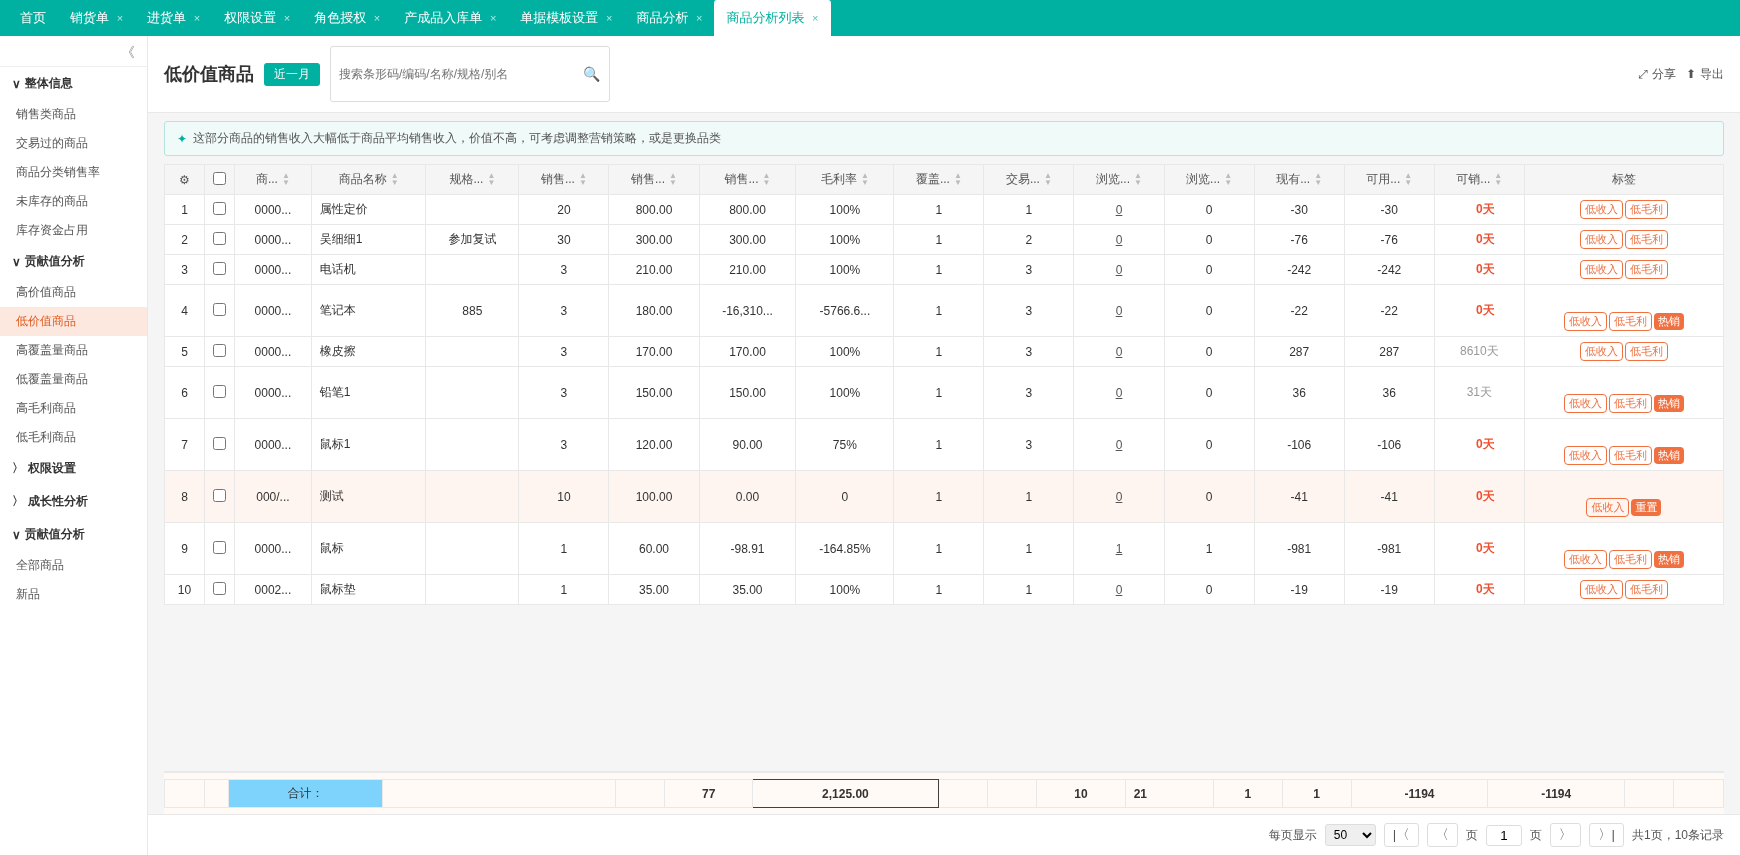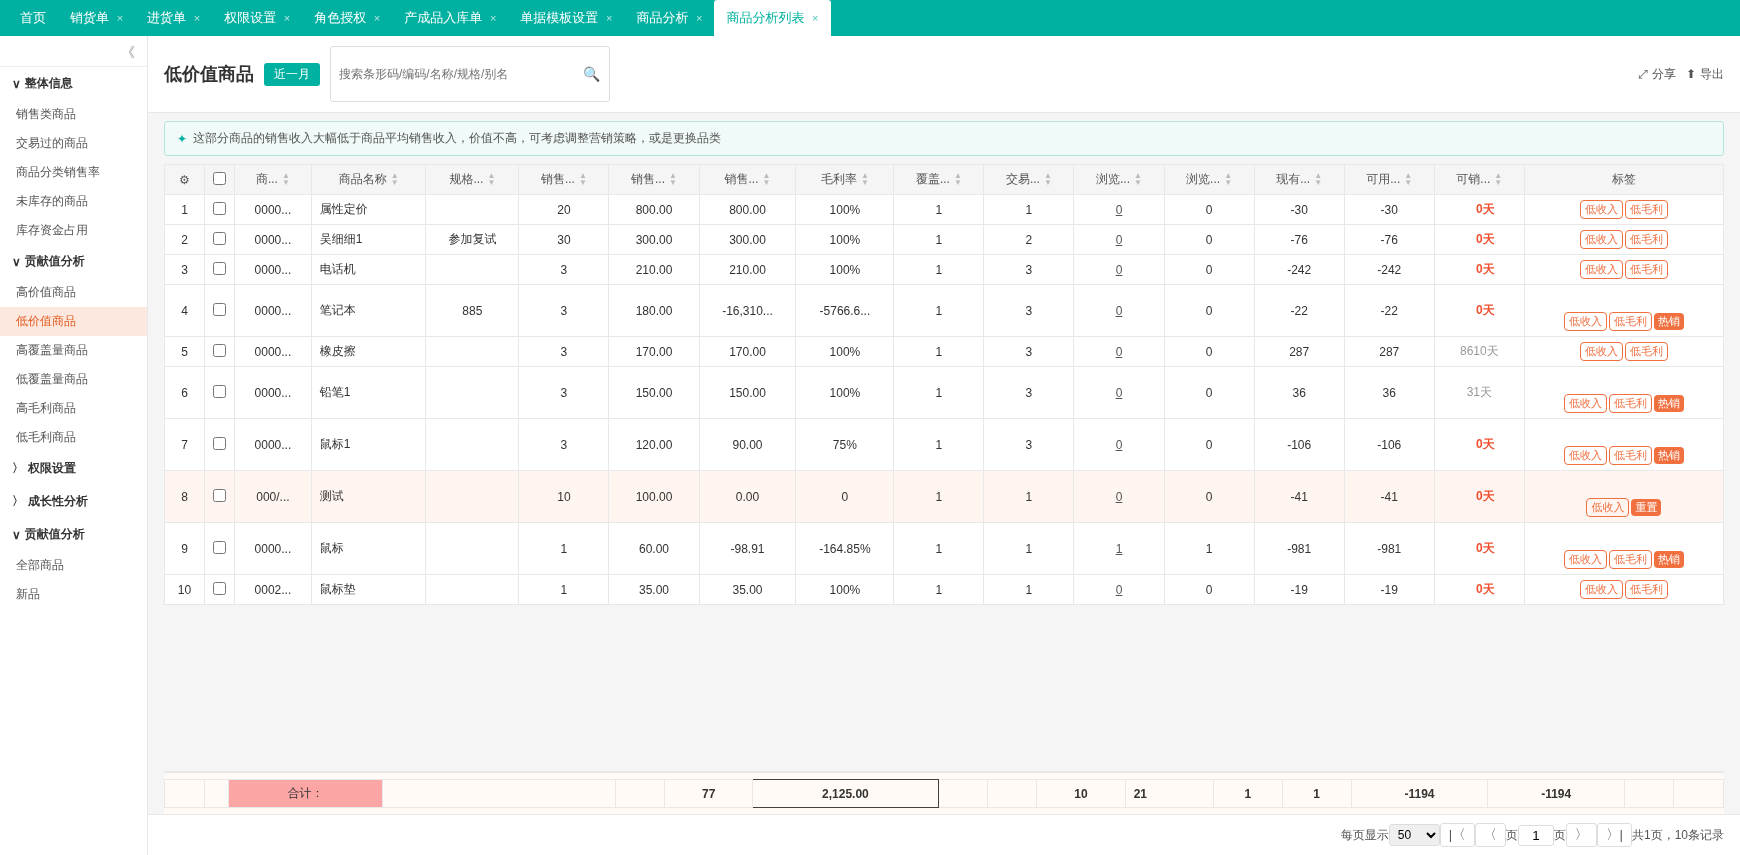--- a/index.html
+++ b/index.html
@@ -49,21 +49,21 @@
     
     .tag { display: inline-block; padding: 1px 4px; border-radius: 4px; font-size: 11px; margin: 0 1px; }
     .tag-red-outline { border: 1px solid #f07040; color: #f07040; }
     .tag-orange-fill { background: #f07040; color: #fff; margin-top: 23px; }
     .underline-link { text-decoration: underline; color: #555; cursor: pointer; }
     
     .days-red { color: #f05030; font-weight: bold; margin-left: 12px; }
     .days-normal { color: #999; }
     
     
-    .pagination-bar { background: #fff; border-top: 1px solid #e8e8e8; padding: 8px 16px; display: flex; align-items: center; justify-content: flex-end; gap: 0; font-size: 12px; color: #555; }
+    .pagination-bar { background: #fff; border-top: 1px solid #e8e8e8; padding: 8px 16px; display: flex; align-items: center; justify-content: flex-end; gap: 8px; font-size: 12px; color: #555; }
     .page-size-select { border: 1px solid #ddd; padding: 2px 4px; border-radius: 3px; font-size: 12px; }
     .page-nav-btn { border: 1px solid #ddd; background: #fff; padding: 2px 8px; cursor: pointer; border-radius: 3px; color: #555; }
     .page-input { border: 1px solid #ddd; width: 36px; text-align: center; padding: 2px 4px; border-radius: 3px; }
     
     
     .table-area::-webkit-scrollbar { width: 6px; height: 6px; }
     .table-area::-webkit-scrollbar-thumb { background: #ccc; border-radius: 3px; }
     
     .sidebar-collapse-btn { cursor: pointer; color: #888; font-size: 14px; padding: 0 4px; }
     
@@ -463,21 +463,21 @@
           </tbody>
       </table>
     </div>
 
     <div style="background:#fffaf5;border-top:2px solid #e8e8e8;padding:6px 0;margin:0 16px;">
       <table style="width:100%;border-collapse:collapse;font-size:12px;">
         <tbody>
             <tr>
           <td style="width:40px;border:1px solid #e8e8e8;padding:5px 8px;text-align:center;background:#fffaf5;"></td>
           <td style="width:24px;border:1px solid #e8e8e8;padding:5px 8px;text-align:center;background:#fffaf5;"></td>
-          <td style="border:1px solid #e8e8e8;padding:5px 8px;text-align:center;background:#fca5a5;">合计：</td>
+          <td style="border:1px solid #e8e8e8;padding:5px 8px;text-align:center;background:#7dd3fc;">合计：</td>
           <td style="border:1px solid #e8e8e8;padding:5px 8px;text-align:center;background:#fffaf5;min-width:80px;"></td>
           <td style="border:1px solid #e8e8e8;padding:5px 8px;text-align:center;background:#fffaf5;"></td>
           <td style="border:1px solid #e8e8e8;padding:5px 8px;text-align:center;background:#fffaf5;font-weight:bold;">77</td>
           <td style="border:1px solid #404040;padding:5px 8px;text-align:center;background:#fffaf5;font-weight:bold;">2,125.00</td>
           <td style="border:1px solid #e8e8e8;padding:5px 8px;text-align:center;background:#fffaf5;"></td>
           <td style="border:1px solid #e8e8e8;padding:5px 8px;text-align:center;background:#fffaf5;"></td>
           <td style="border:1px solid #e8e8e8;padding:5px 8px;text-align:center;background:#fffaf5;font-weight:bold;">10</td>
           <td style="border:1px solid #e8e8e8;padding:5px 8px;background:#fffaf5;font-weight:bold;">21</td>
           <td style="border:1px solid #e8e8e8;padding:5px 8px;text-align:center;background:#fffaf5;font-weight:bold;">1</td>
           <td style="border:1px solid #e8e8e8;padding:5px 8px;text-align:center;background:#fffaf5;font-weight:bold;">1</td>

